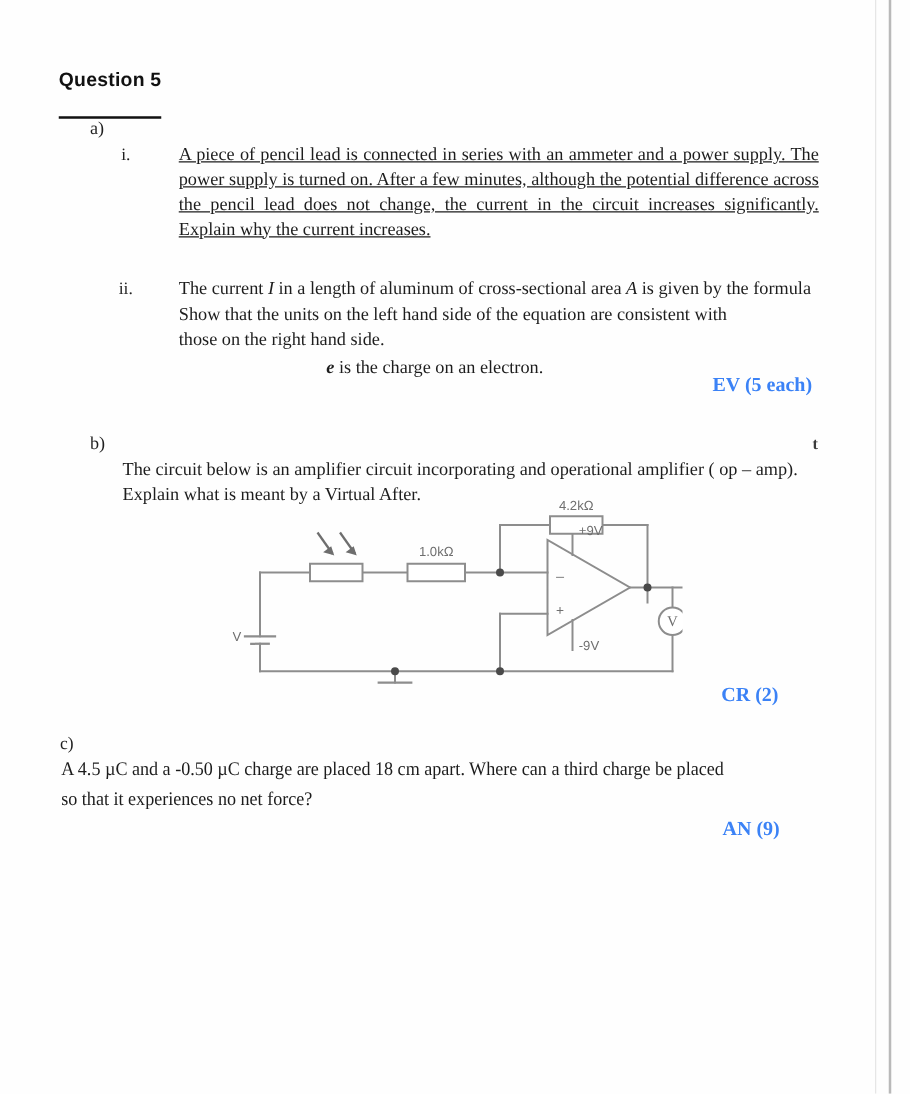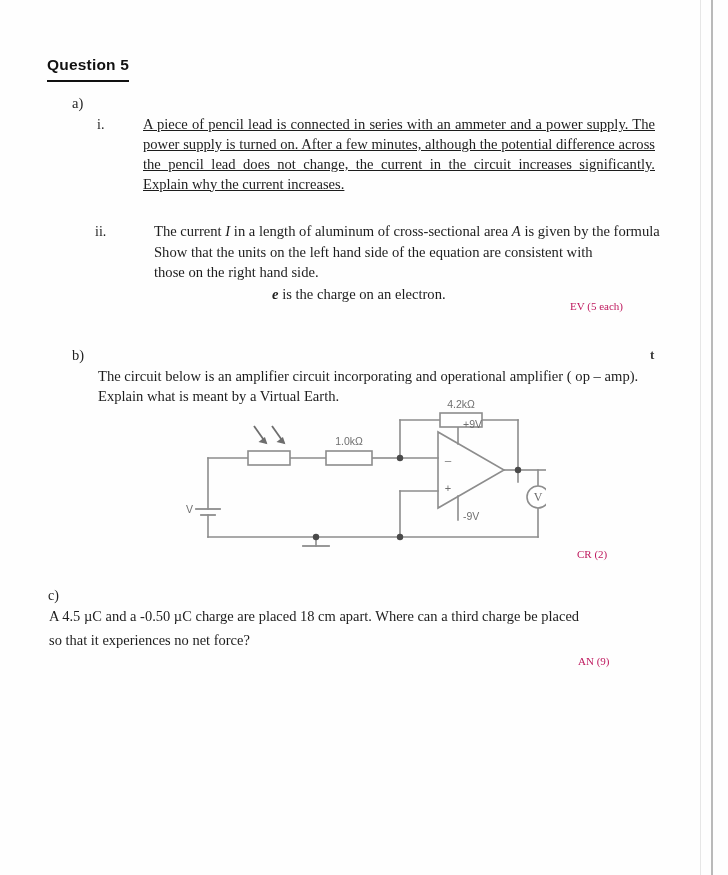--- a/index.html
+++ b/index.html
@@ -37,21 +37,21 @@
   .q-title {
     position: absolute;
     left: 47px;
     top: 56px;
     font-family: "Liberation Sans", "DejaVu Sans", sans-serif;
     font-weight: bold;
     font-size: 15.5px;
     letter-spacing: 0.2px;
     color: #111;
     border-bottom: 2px solid #111;
-    padding-bottom: 6px;
+    padding-bottom: 19px;
     line-height: 1.15;
   }
 
   .part-label {
     position: absolute;
     font-size: 14.5px;
     color: #1f1f1f;
   }
 
   .roman-label {
@@ -66,23 +66,23 @@
     line-height: 1.36;
     text-align: justify;
     color: #1d1d1d;
     text-rendering: optimizeLegibility;
   }
 
   .body-block.nojust { text-align: left; }
 
   .mark {
     position: absolute;
-    font-size: 11px;
-    font-weight: normal;
-    color: #be185d;
+    font-size: 16px;
+    font-weight: bold;
+    color: #3b82f6;
   }
 
   .stray-t {
     position: absolute;
     font-size: 13px;
     color: #3b3b3b;
     font-weight: bold;
   }
 
   
@@ -125,39 +125,39 @@
   <div class="q-title">Question 5</div>
 
   <div class="part-label" style="left:72px; top:95px;">a)</div>
 
   <div class="roman-label" style="left:97px; top:117px;">i.</div>
 
   <div class="body-block" style="left:143px; top:115px; width:512px;text-decoration:underline;">A piece of pencil lead is connected in series with an ammeter and a power supply. The power supply is turned on. After a few minutes, although the potential difference across the pencil lead does not change, the current in the circuit increases significantly. Explain why the current increases.</div>
 
   <div class="roman-label" style="left:95px; top:224px;font-family:Liberation Serif, serif;">ii.</div>
 
-  <div class="body-block nojust" style="left:143px; top:222px; width:512px;margin-left:11px;">
+  <div class="body-block nojust" style="left:143px; top:222px; width:512px;">
     <div style="text-align:justify;">
       <span>The current </span><em class="it">I</em><span> in a length of aluminum of cross-sectional area </span><em class="it">A</em><span> is given by the formula</span>
     </div>
     <div style="margin-top:1px; width:470px;">
       <span>Show that the units on the left hand side of the equation are consistent with those on the right hand side.</span>
     </div>
     <div style="margin-top:2px; padding-left:118px;">
       <em class="it" style="font-weight:bold;">e</em><span> is the charge on an electron.</span>
     </div>
   </div>
 
   <div class="mark" style="left:570px; top:300px;">EV (5 each)</div>
 
   <div class="part-label" style="left:72px; top:347px;">b)</div>
 
   <div class="stray-t" style="left:650px; top:347px;">t</div>
 
-  <div class="body-block nojust" style="left:98px; top:367px; width:560px;">The circuit below is an amplifier circuit incorporating and operational amplifier ( op – amp).  Explain what is meant by a Virtual Earth.</div>
+  <div class="body-block nojust" style="left:98px; top:367px; width:560px;">The circuit below is an amplifier circuit incorporating and operational amplifier ( op – amp).  Explain what is meant by a Virtual After.</div>
 
   <div id="circuit">
     <svg width="360" height="150" viewBox="0 0 360 150">
       <g fill="none" stroke="#8d8d8d" stroke-width="1.6" stroke-linecap="square">
 
         <path d="M 22 60 L 22 111"></path>
         <path d="M 22 60 L 62 60"></path>
         <path d="M 104 60 L 140 60"></path>
         <path d="M 186 60 L 214 60"></path>
         <path d="M 214 60 L 252 60"></path>

